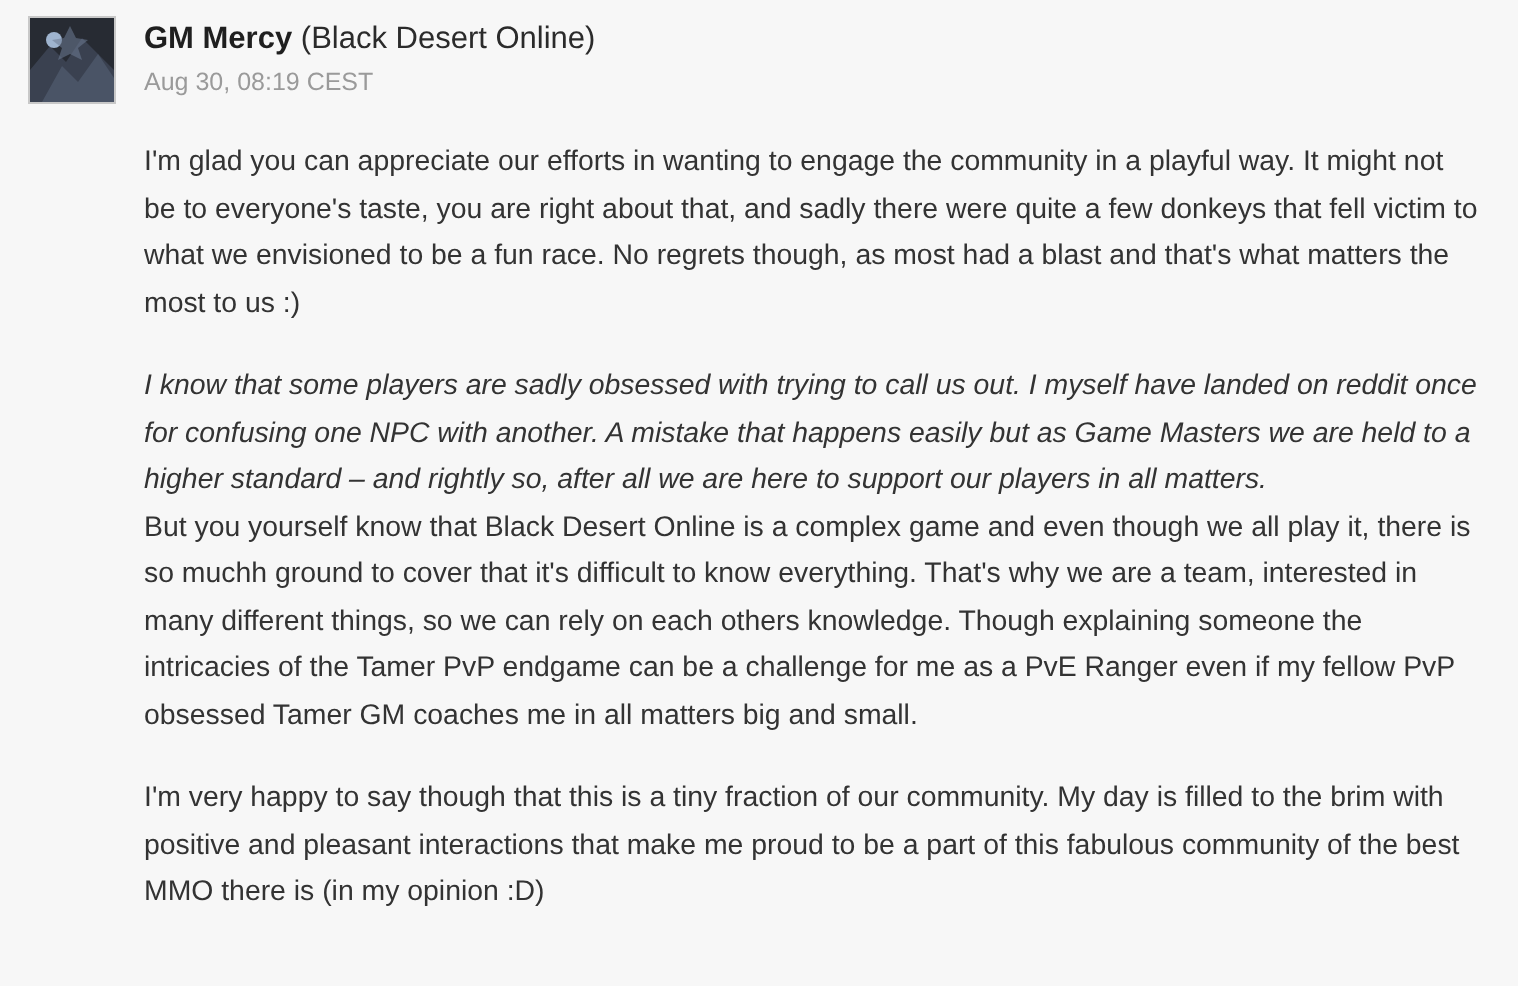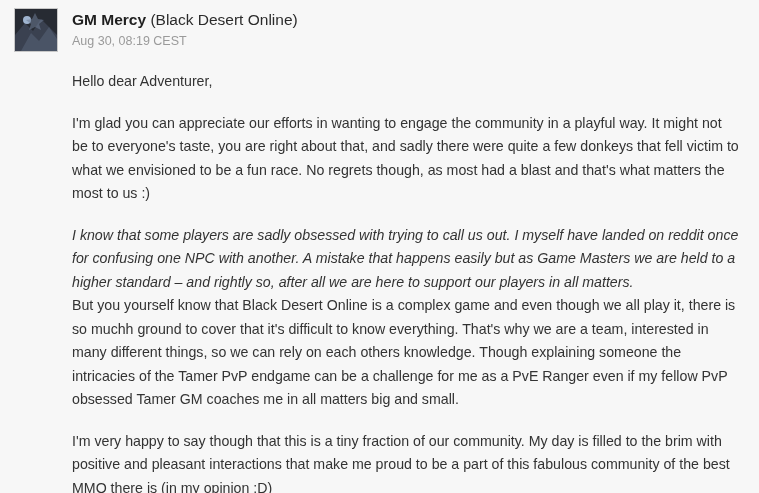--- a/index.html
+++ b/index.html
@@ -96,20 +96,19 @@
 
   <div class="header">
     <div class="author-line">
       <span class="author-name">GM Mercy</span>
       <span class="author-game">(Black Desert Online)</span>
     </div>
     <div class="timestamp">Aug 30, 08:19 CEST</div>
   </div>
 
   <div class="body">
-    <p class="para">Hello dear Adventurer,</p>
     <p class="para">I'm glad you can appreciate our efforts in wanting to engage the community in a playful way. It might not be to everyone's taste, you are right about that, and sadly there were quite a few donkeys that fell victim to what we envisioned to be a fun race. No regrets though, as most had a blast and that's what matters the most to us :)</p>
     <p class="para tight">I know that some players are sadly obsessed with trying to call us out. I myself have landed on reddit once for confusing one NPC with another. A mistake that happens easily but as Game Masters we are held to a higher standard – and rightly so, after all we are here to support our players in all matters.</p>
     <p class="para">But you yourself know that Black Desert Online is a complex game and even though we all play it, there is so muchh ground to cover that it's difficult to know everything. That's why we are a team, interested in many different things, so we can rely on each others knowledge. Though explaining someone the intricacies of the Tamer PvP endgame can be a challenge for me as a PvE Ranger even if my fellow PvP obsessed Tamer GM coaches me in all matters big and small.</p>
     <p class="para last">I'm very happy to say though that this is a tiny fraction of our community. My day is filled to the brim with positive and pleasant interactions that make me proud to be a part of this fabulous community of the best MMO there is (in my opinion :D)</p>
   </div>
 
 </div>
 
 </body></html>

